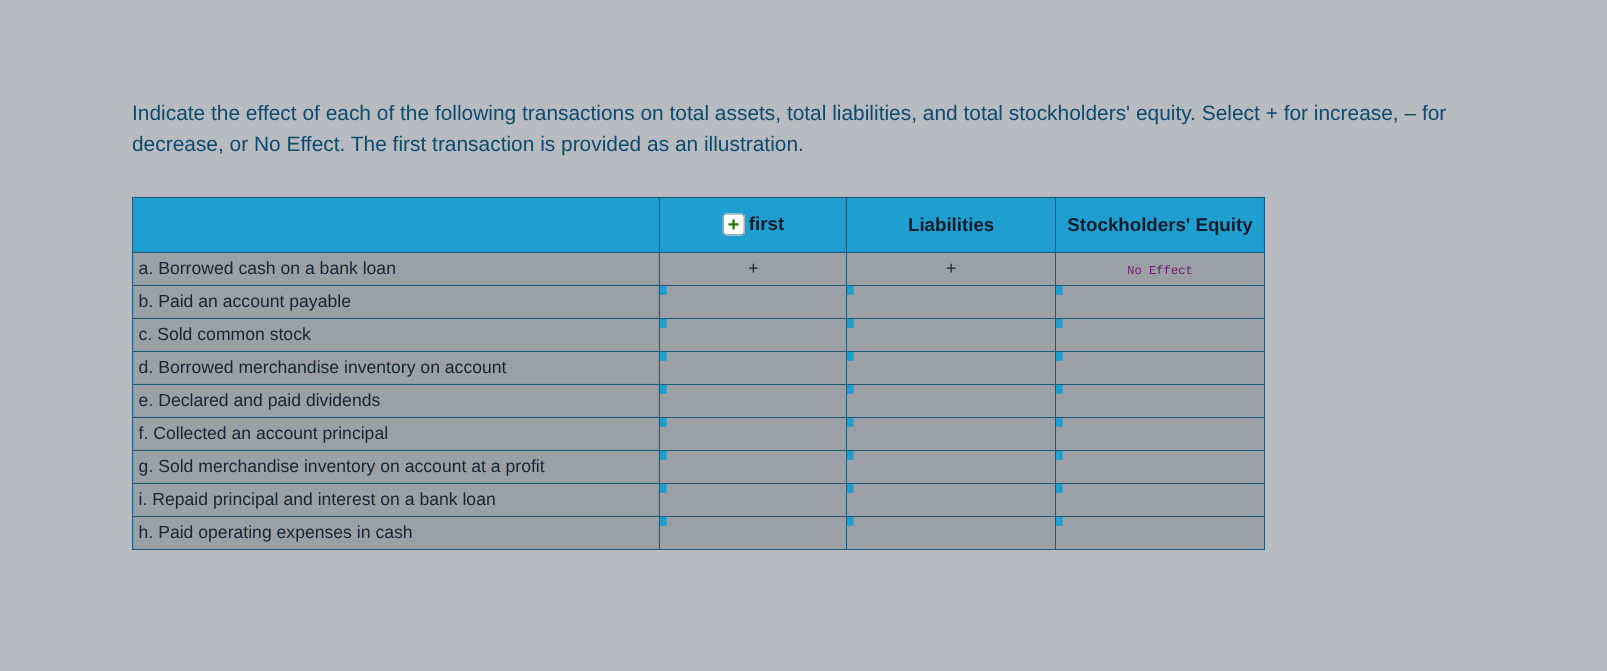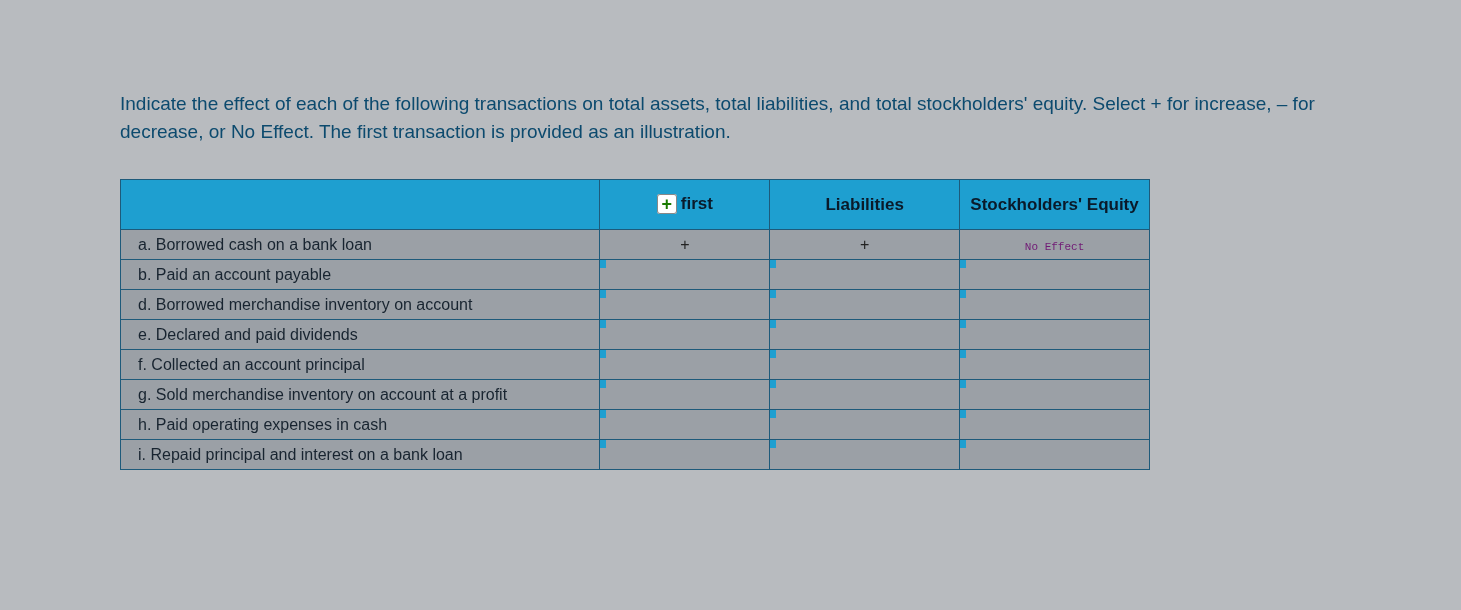--- a/index.html
+++ b/index.html
@@ -37,21 +37,21 @@
   }
   thead th.corner {
     background: #1e9fd0;
   }
   thead th.assets { width: 170px; }
   thead th.liab { width: 190px; }
   thead th.equity { width: 190px; line-height: 1.15; }
   tbody td {
     background: #9ba0a6;
     height: 30px;
-    padding: 4px 17px;
+    padding: 4px 5px;
     vertical-align: middle;
   }
   tbody td.label {
     color: #182430;
     font-size: 16px;
     text-align: left;
     width: 480px;
   }
   tbody td.cell {
     text-align: center;
@@ -116,20 +116,26 @@
         <td class="cell"><span>+</span></td>
         <td class="cell"><span class="no-effect">No Effect</span></td>
       </tr>
       <tr>
         <td class="label">b. Paid an account payable</td>
         <td class="cell"><span class="marker"></span><span></span></td>
         <td class="cell"><span class="marker"></span><span></span></td>
         <td class="cell"><span class="marker"></span><span></span></td>
       </tr>
       <tr>
+        <td class="label">c. Sold common stock</td>
+        <td class="cell"><span class="marker"></span><span></span></td>
+        <td class="cell"><span class="marker"></span><span></span></td>
+        <td class="cell"><span class="marker"></span><span></span></td>
+      </tr>
+      <tr>
         <td class="label">d. Borrowed merchandise inventory on account</td>
         <td class="cell"><span class="marker"></span><span></span></td>
         <td class="cell"><span class="marker"></span><span></span></td>
         <td class="cell"><span class="marker"></span><span></span></td>
       </tr>
       <tr>
         <td class="label">e. Declared and paid dividends</td>
         <td class="cell"><span class="marker"></span><span></span></td>
         <td class="cell"><span class="marker"></span><span></span></td>
         <td class="cell"><span class="marker"></span><span></span></td>
@@ -140,25 +146,25 @@
         <td class="cell"><span class="marker"></span><span></span></td>
         <td class="cell"><span class="marker"></span><span></span></td>
       </tr>
       <tr>
         <td class="label">g. Sold merchandise inventory on account at a profit</td>
         <td class="cell"><span class="marker"></span><span></span></td>
         <td class="cell"><span class="marker"></span><span></span></td>
         <td class="cell"><span class="marker"></span><span></span></td>
       </tr>
       <tr>
-        <td class="label">h. Paid operating expenses in cash</td>
+        <td class="label">i. Repaid principal and interest on a bank loan</td>
         <td class="cell"><span class="marker"></span><span></span></td>
         <td class="cell"><span class="marker"></span><span></span></td>
         <td class="cell"><span class="marker"></span><span></span></td>
       </tr>
       <tr>
-        <td class="label">i. Repaid principal and interest on a bank loan</td>
+        <td class="label">h. Paid operating expenses in cash</td>
         <td class="cell"><span class="marker"></span><span></span></td>
         <td class="cell"><span class="marker"></span><span></span></td>
         <td class="cell"><span class="marker"></span><span></span></td>
       </tr>
     </tbody>
 </table>
 
 </body></html>

